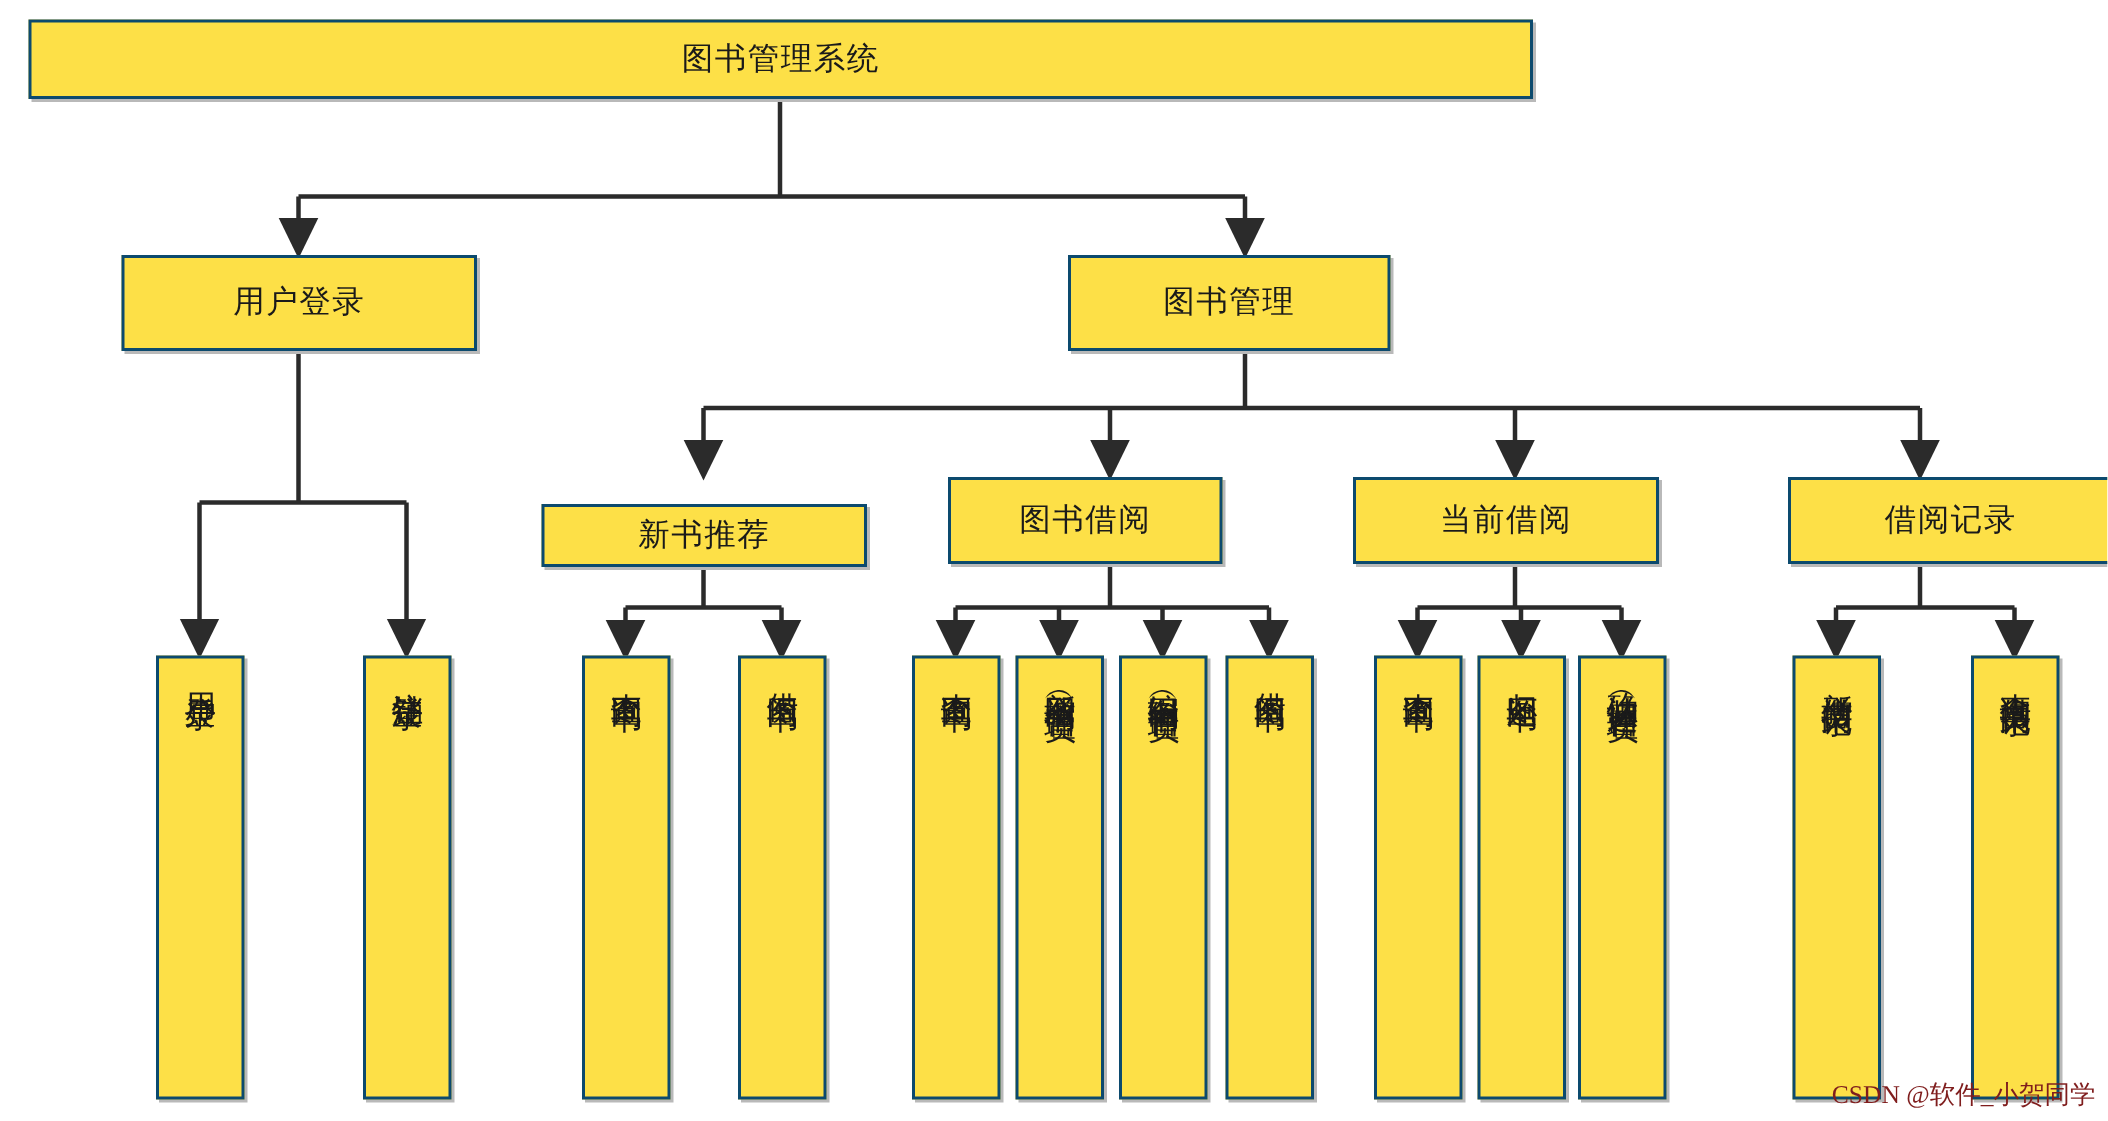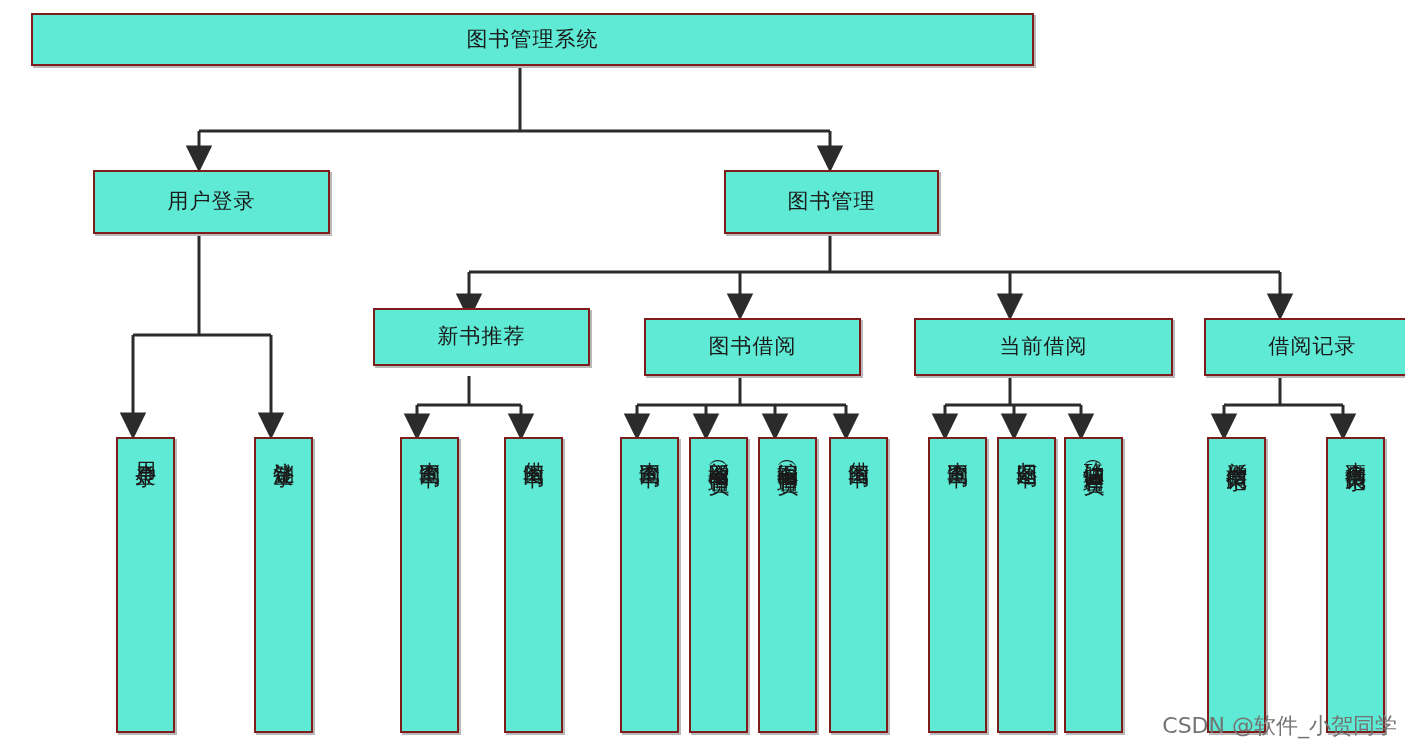--- a/index.html
+++ b/index.html
@@ -2,27 +2,26 @@
 <html><head>
 <meta charset="utf-8">
 <style>
   html,body{margin:0;padding:0;background:#ffffff;}
   body{font-family:"DejaVu Sans","Liberation Sans",sans-serif;}
   #stage{position:relative;width:1405px;height:747px;background:#ffffff;overflow:hidden;}
   svg.layer{position:absolute;left:0;top:0;width:1405px;height:747px;}
   .node-box{
     position:absolute;
     box-sizing:border-box;
-    background:#5eead4;
-    border:2px solid #7f1d1d;
+    background:#fde047;
+    border:2px solid #0c4a6e;
     display:flex;
     align-items:center;
     justify-content:center;
     color:#1a1a1a;
-    margin-left:12px;
   }
   .node-box.shadowed{box-shadow:2px 2px 0 0 #b9b9b9;}
   .label-h{
     font-size:21px;
     letter-spacing:1px;
     line-height:1.2;
     white-space:nowrap;
   }
   .label-v{
     writing-mode:vertical-rl;
@@ -32,24 +31,25 @@
     letter-spacing:2px;
     text-align:center;
     max-height:282px;
   }
   .leaf{align-items:flex-start;padding-top:6px;}
   .leaf .label-v{margin:0 auto;}
   #watermark{
     position:absolute;
     right:8px;
     bottom:6px;
-    font-size:22px;
-    color:#737373;
+    font-size:17px;
+    color:#7f1d1d;
     white-space:nowrap;
     pointer-events:none;
+    font-family:Liberation Serif, serif;
   }
 </style>
 </head>
 <body>
 
 <div id="stage">
 
   <svg class="layer" viewBox="0 0 1405 747">
     <defs>
       <marker id="arw" markerWidth="12" markerHeight="12" refX="4.2" refY="5" orient="auto" markerUnits="strokeWidth">
@@ -104,27 +104,27 @@
     <span class="label-h">图书管理系统</span>
   </div>
 
   <div class="node-box shadowed" style="left:81px;top:170px;width:237px;height:64px;">
     <span class="label-h">用户登录</span>
   </div>
   <div class="node-box shadowed" style="left:712px;top:170px;width:215px;height:64px;">
     <span class="label-h">图书管理</span>
   </div>
 
-  <div class="node-box shadowed" style="left:361px;top:308px;width:217px;height:58px;">
+  <div class="node-box shadowed" style="left:361px;top:336px;width:217px;height:42px;">
     <span class="label-h">新书推荐</span>
   </div>
-  <div class="node-box shadowed" style="left:632px;top:318px;width:217px;height:58px;">
+  <div class="node-box shadowed" style="left:632px;top:318px;width:183px;height:58px;">
     <span class="label-h">图书借阅</span>
   </div>
-  <div class="node-box shadowed" style="left:902px;top:318px;width:259px;height:58px;">
+  <div class="node-box shadowed" style="left:902px;top:318px;width:204px;height:58px;">
     <span class="label-h">当前借阅</span>
   </div>
   <div class="node-box shadowed" style="left:1192px;top:318px;width:217px;height:58px;">
     <span class="label-h">借阅记录</span>
   </div>
 
   <div class="node-box shadowed leaf" style="left:104px;top:437px;width:59px;height:296px;">
     <span class="label-v">用户登录</span>
   </div>
   <div class="node-box shadowed leaf" style="left:242px;top:437px;width:59px;height:296px;">

